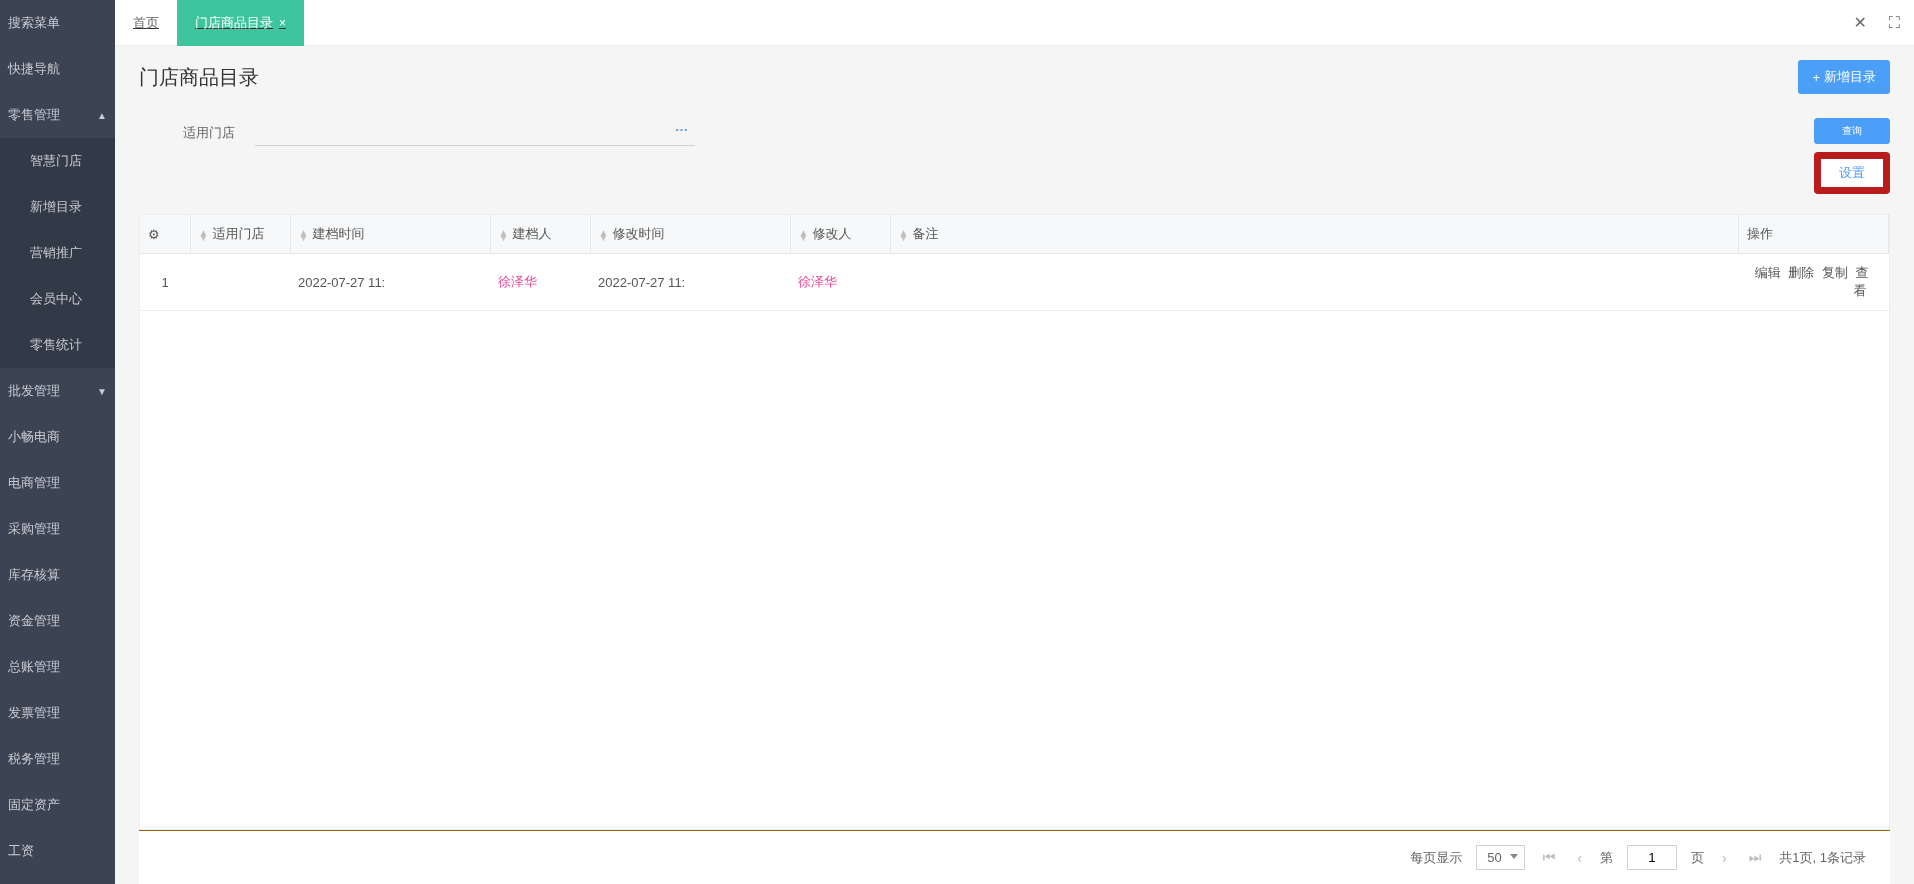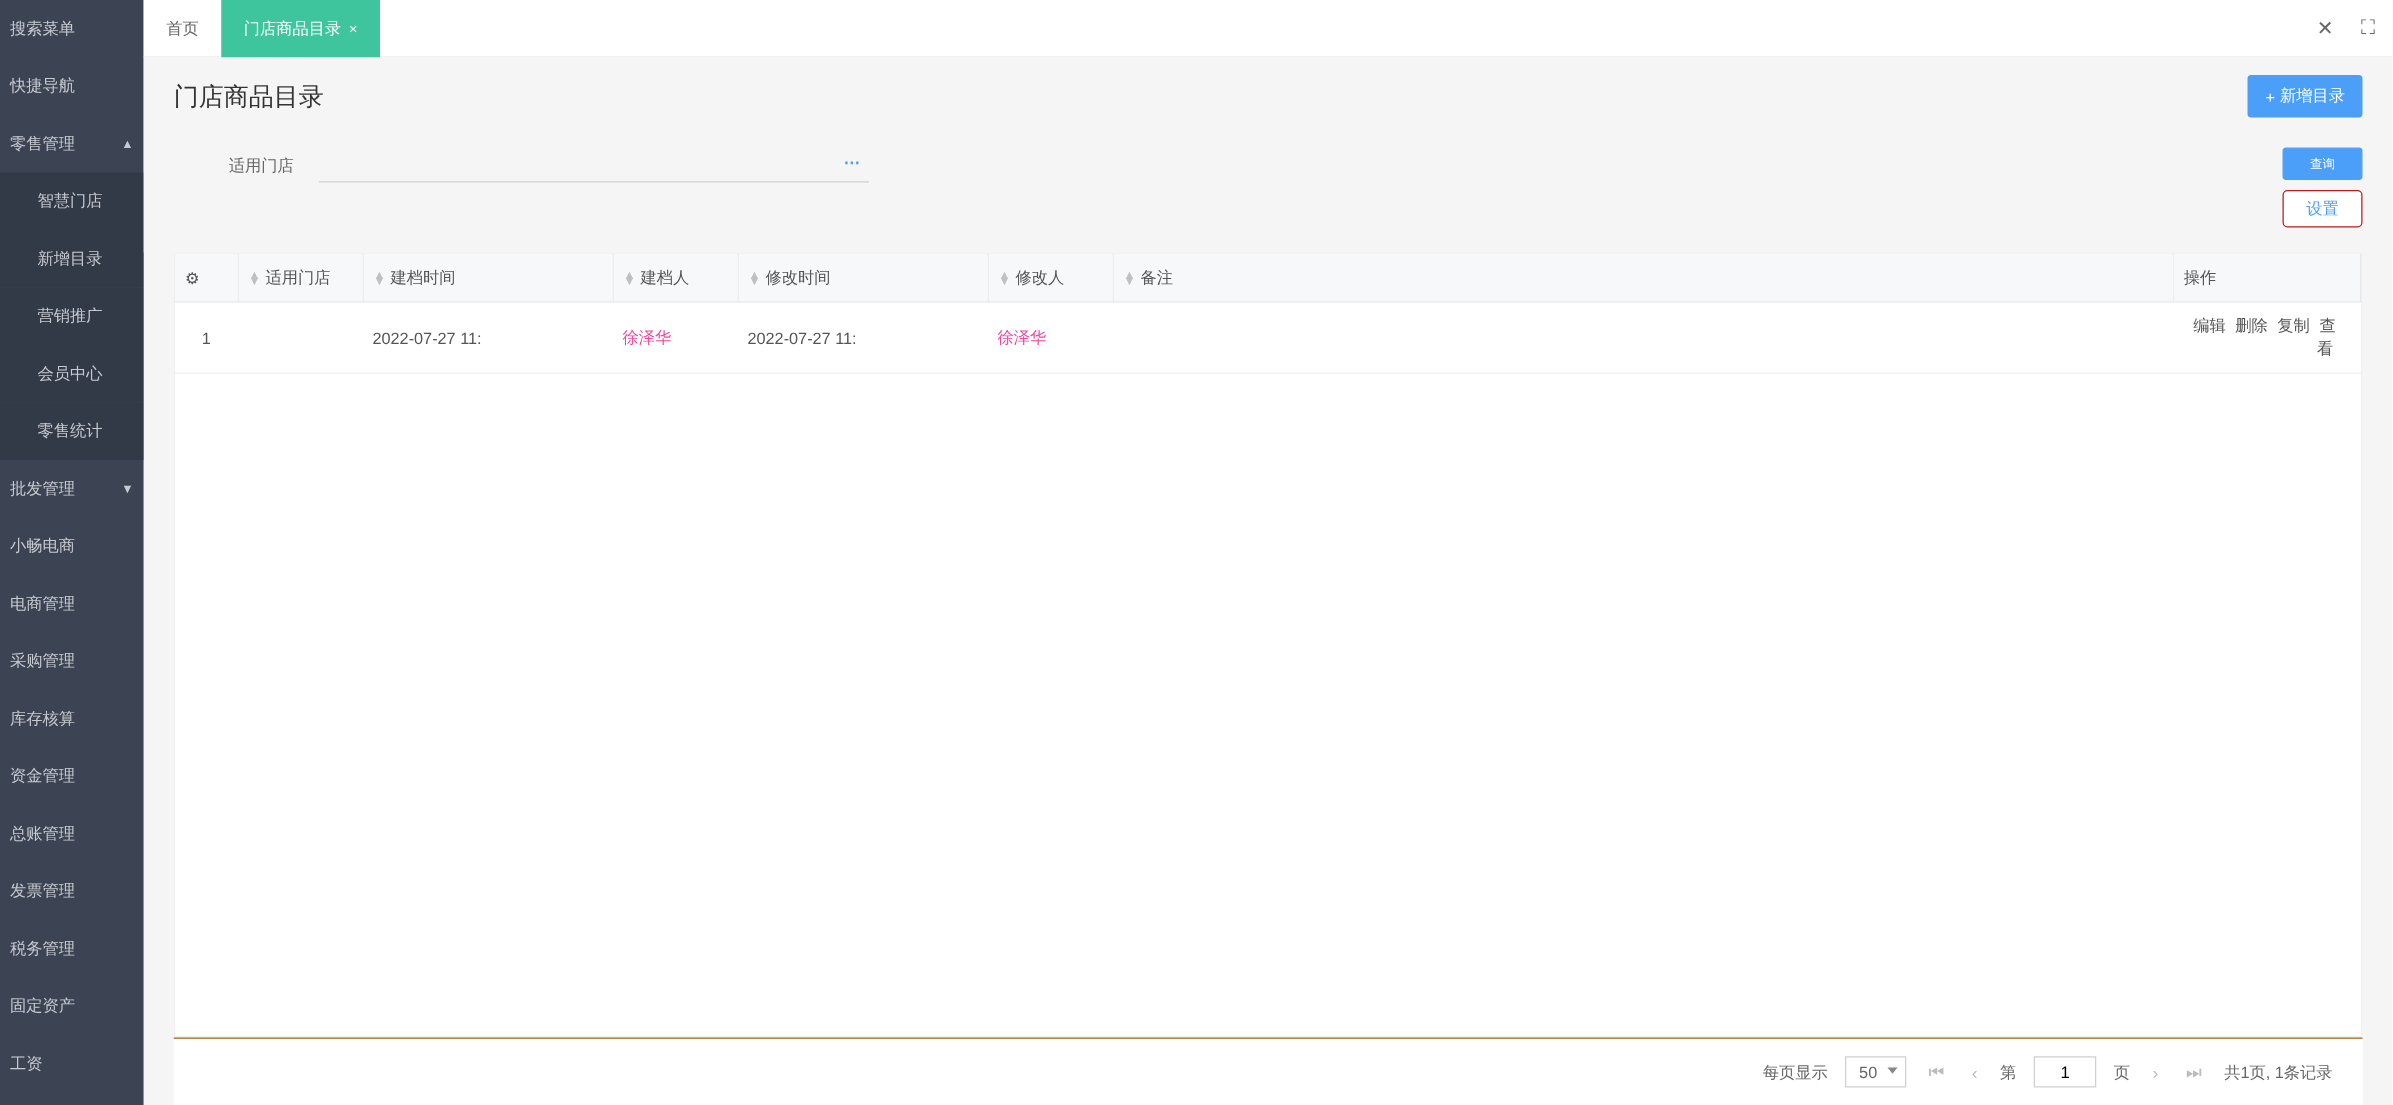--- a/index.html
+++ b/index.html
@@ -30,21 +30,21 @@
 .btn-primary { margin-left: auto; background: #4c9ff9; color: #fff; border: none; padding: 8px 14px; border-radius: 3px; cursor: pointer; font-size: 13px; display: flex; align-items: center; gap: 4px; }
 
 
 .filter-row { display: flex; align-items: flex-start; padding: 10px 24px 20px 60px; background: #f5f5f5; }
 .filter-label { color: #666; margin-right: 20px; padding-top: 6px; font-size: 13px; width: 60px; text-align: right; }
 .filter-input-wrap { position: relative; width: 440px; }
 .filter-input { width: 100%; border: none; border-bottom: 1px solid #d0d0d0; background: transparent; padding: 6px 30px 6px 4px; font-size: 13px; outline: none; }
 .filter-dots { position: absolute; right: 6px; top: 4px; color: #4c9ff9; cursor: pointer; font-weight: bold; letter-spacing: 1px; }
 .filter-actions { margin-left: auto; display: flex; flex-direction: column; gap: 8px; }
 .btn-query { background: #4c9ff9; color: #fff; border: 1px solid #4c9ff9; padding: 5px 18px; border-radius: 3px; cursor: pointer; font-size: 10px; }
-.btn-outline { background: #fff; color: #4c9ff9; border: 1px solid #b91c1c; padding: 5px 18px; border-radius: 4px; cursor: pointer; font-size: 13px; }
+.btn-outline { background: #fff; color: #4c9ff9; border: 7px solid #b91c1c; padding: 5px 18px; border-radius: 4px; cursor: pointer; font-size: 13px; }
 
 
 .table-wrap { margin: 0 24px; background: #fff; flex: 1; display: flex; flex-direction: column; border: 1px solid #eee; }
 .table { width: 100%; border-collapse: collapse; }
 .table th { background: #f7f8fa; border-bottom: 1px solid #e8e8e8; border-right: 1px solid #e8e8e8; padding: 10px 8px; text-align: left; font-weight: 500; color: #555; font-size: 13px; position: relative; }
 .table th .sort { color: #c0c0c0; font-size: 10px; margin-right: 4px; display: inline-flex; flex-direction: column; line-height: 5px; vertical-align: middle; }
 .table td { padding: 10px 8px; border-bottom: 1px solid #f0f0f0; color: #555; font-size: 13px; }
 .col-gear { width: 50px; text-align: center; }
 .col-idx { width: 48px; text-align: center; }
 .col-store { width: 100px; }
@@ -131,21 +131,21 @@
           <span>工资</span>
         </div>
       </div>
     <div class="sidebar-footer">
       
     </div>
   </div>
 
   <div class="main">
     <div class="tabs">
-      <div id="tab-list" style="display:flex;">
+      <div id="tab-list" style="display:flex;text-decoration:underline;">
           <div class="tab">
             <span>首页</span>
           </div>
           <div class="tab active">
             <span>门店商品目录</span>
             <span class="tab-close">×</span>
           </div>
         </div>
       <div class="tabs-right">
         <span class="icon-btn">✕</span>

